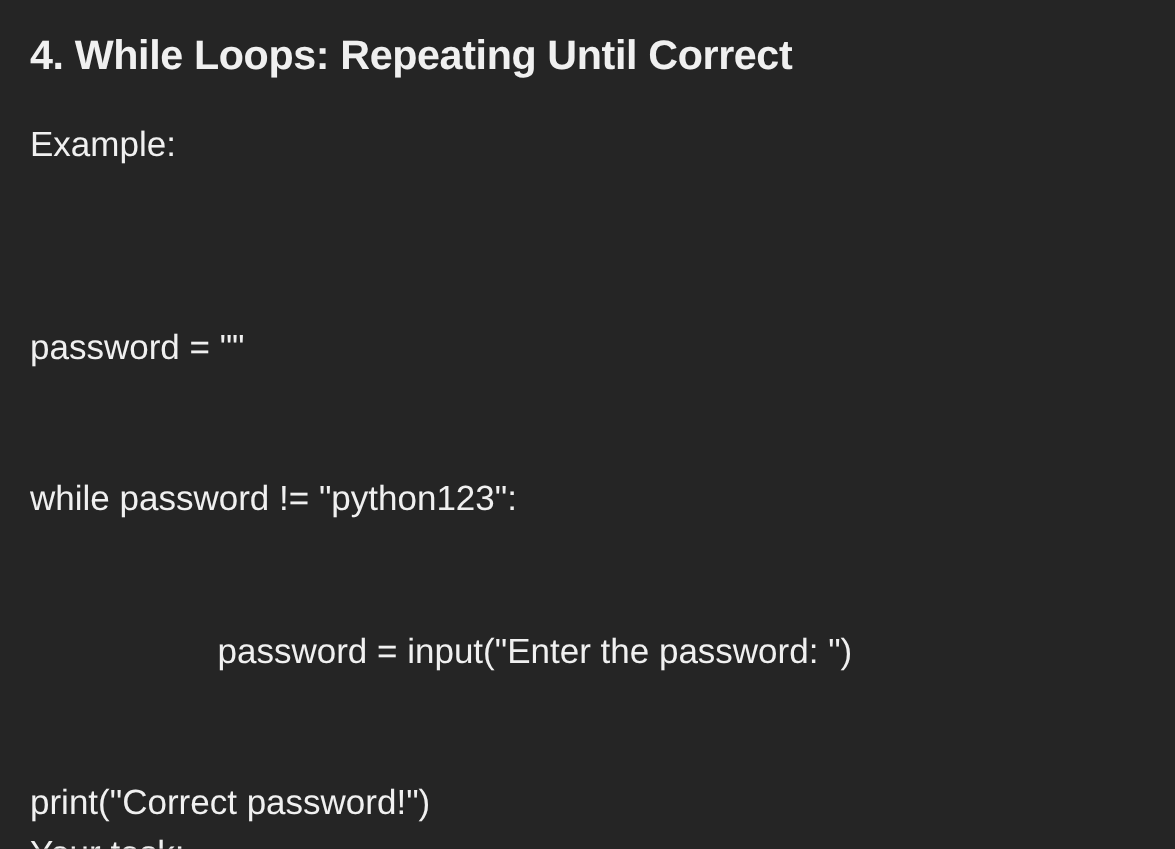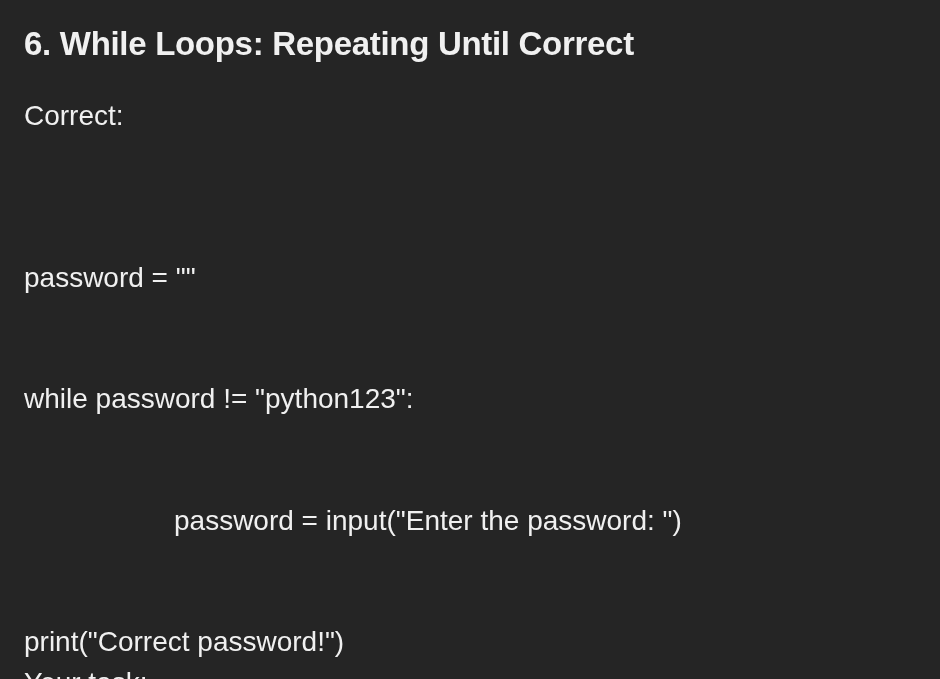--- a/index.html
+++ b/index.html
@@ -37,23 +37,23 @@
     .indent1 {
       padding-left: 150px;
     }
     .task-label {
       margin-bottom: 0;
     }
   </style>
 </head>
 <body>
 
-<h1 class="heading">6. While Loops: Repeating Until Correct</h1>
+<h1 class="heading">4. While Loops: Repeating Until Correct</h1>
 
-<div class="example-label">Correct:</div>
+<div class="example-label">Example:</div>
 
 <div class="code-block">
   <span class="code-line">password = ""</span>
   <span class="code-line">while password != "python123":</span>
   <span class="code-line indent1">password = input("Enter the password: ")</span>
 </div>
 
 <div class="code-line">print("Correct password!")</div>
 
 <div class="task-label">Your task:</div>

